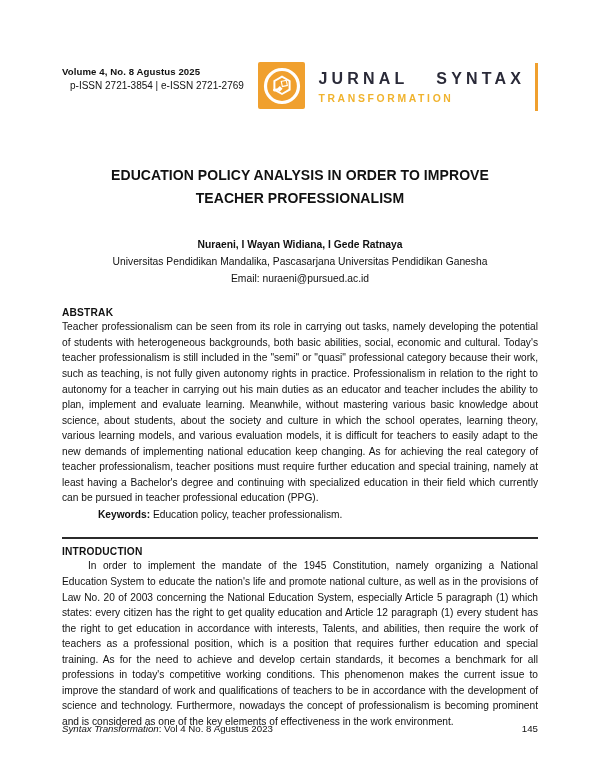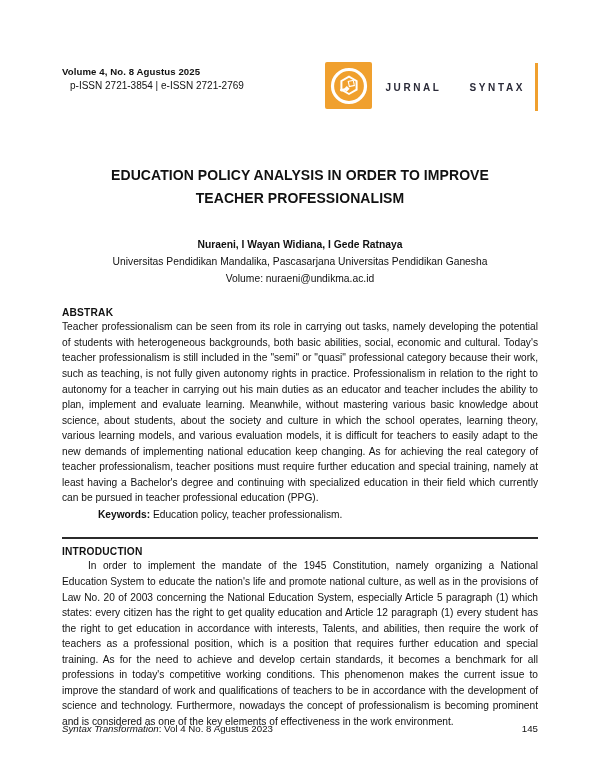--- a/index.html
+++ b/index.html
@@ -74,21 +74,21 @@
     display: flex;
     flex-direction: column;
     justify-content: center;
     padding-left: 13px;
     padding-right: 10px;
   }
   .logo-row-top {
     display: flex;
     align-items: baseline;
     gap: 28px;
-    font-size: 10px;
+    font-size: 16px;
     font-weight: bold;
     letter-spacing: 0.26em;
     color: #2a2a38;
     line-height: 1.5;
   }
   .logo-row-bottom {
     font-size: 10.4px;
     font-weight: bold;
     letter-spacing: 0.255em;
     color: #F0B32E;
@@ -233,35 +233,36 @@
           <path d="M20.3 15.4 L24.3 15.4 L24.3 19.5 L20.3 19.5 Z" fill="#F0A02E" transform="rotate(-12 22.3 17.4)"></path>
           <path d="M17.8 20.0 L20.6 22.8 L17.6 25.8 L14.8 23.0 Z" fill="#ffffff"></path>
           <rect x="11.0" y="22.6" width="5.4" height="2.6" rx="1.3" fill="#ffffff" transform="rotate(-8 13.7 23.9)"></rect>
         </svg>
       </div>
       <div class="logo-words">
         <div class="logo-row-top">
           <span>JURNAL</span>
           <span>SYNTAX</span>
         </div>
+        <div class="logo-row-bottom">TRANSFORMATION</div>
       </div>
       <div class="logo-bar"></div>
     </div>
 
   </div>
 
   <div class="title">
     <div>EDUCATION POLICY ANALYSIS IN ORDER TO IMPROVE</div>
     <div>TEACHER PROFESSIONALISM</div>
   </div>
 
   <div class="authors">
     <div class="author-names">Nuraeni, I Wayan Widiana, I Gede Ratnaya</div>
     <div class="affiliation">Universitas Pendidikan Mandalika, Pascasarjana Universitas Pendidikan Ganesha</div>
-    <div class="email">Volume: nuraeni@undikma.ac.id</div>
+    <div class="email">Email: nuraeni@pursued.ac.id</div>
   </div>
 
   <div class="abstract-section">
     <div class="abstract-heading">ABSTRAK</div>
     <div class="abstract-body">Teacher professionalism can be seen from its role in carrying out tasks, namely developing the potential of students with heterogeneous backgrounds, both basic abilities, social, economic and cultural. Today's teacher professionalism is still included in the "semi" or "quasi" professional category because their work, such as teaching, is not fully given autonomy rights in practice. Professionalism in relation to the right to autonomy for a teacher in carrying out his main duties as an educator and teacher includes the ability to plan, implement and evaluate learning. Meanwhile, without mastering various basic knowledge about science, about students, about the society and culture in which the school operates, learning theory, various learning models, and various evaluation models, it is difficult for teachers to easily adapt to the new demands of implementing national education keep changing. As for achieving the real category of teacher professionalism, teacher positions must require further education and special training, namely at least having a Bachelor's degree and continuing with specialized education in their field which currently can be pursued in teacher professional education (PPG).</div>
     <div class="keywords">
       <b>Keywords:</b><span> Education policy, teacher professionalism.</span>
     </div>
   </div>
 

